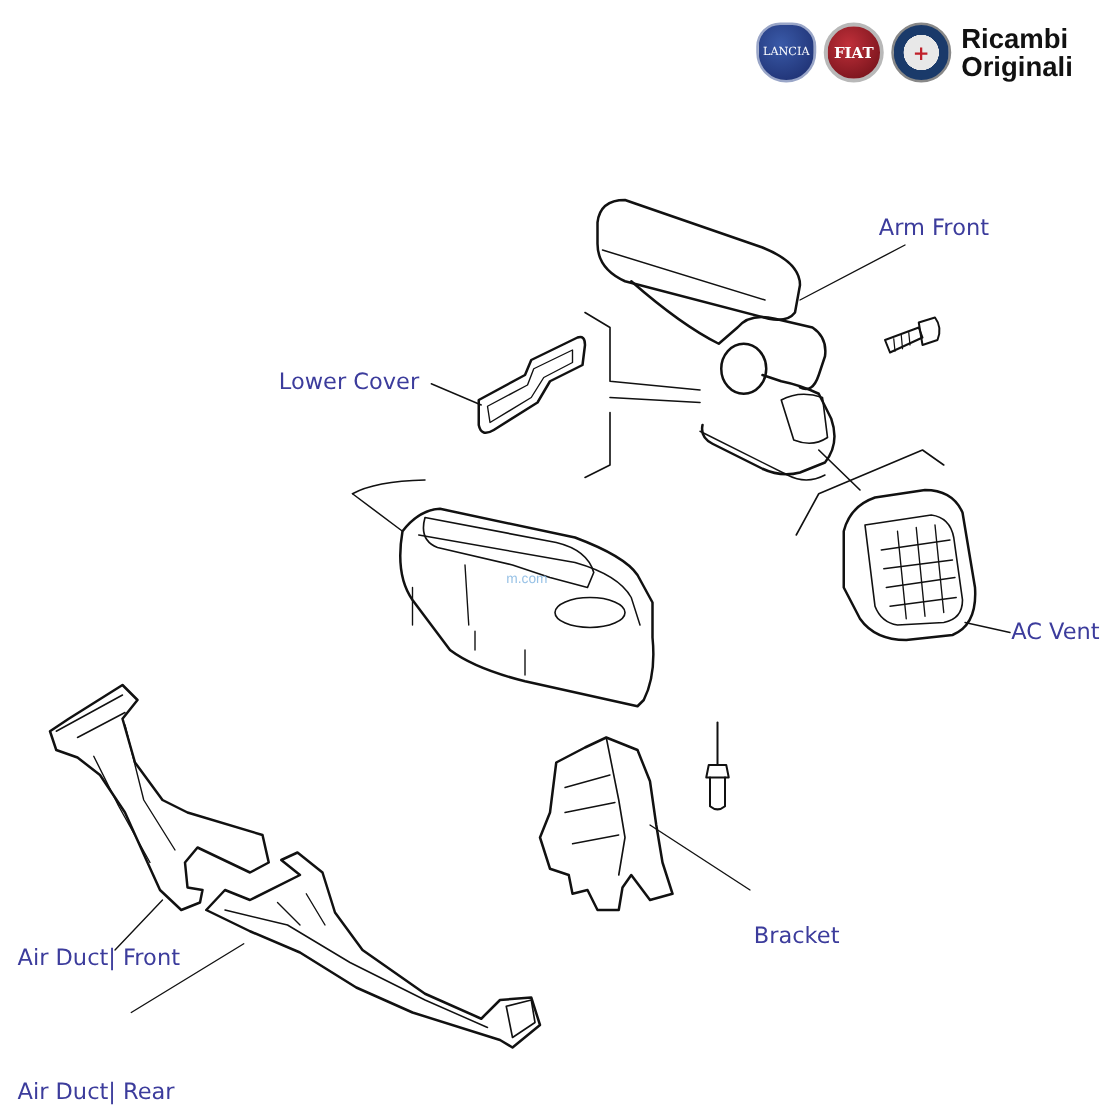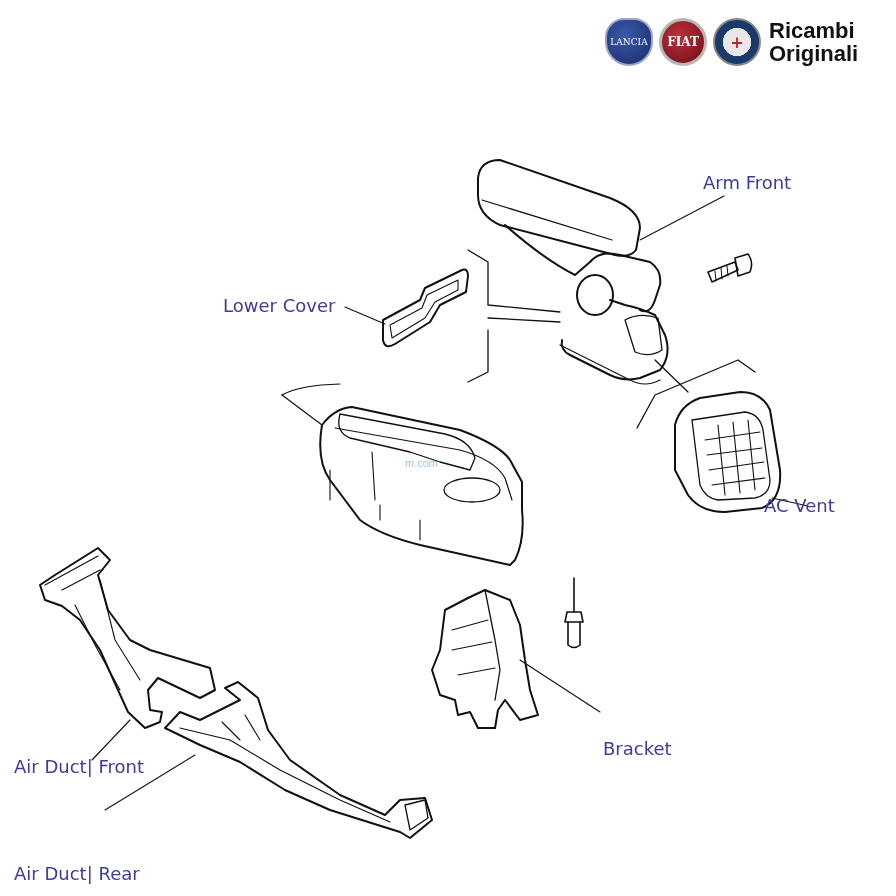--- a/index.html
+++ b/index.html
@@ -113,17 +113,17 @@
       <path d="M520 660 L600 712"></path>
       <path d="M130 720 L92 760"></path>
       <path d="M195 755 L105 810"></path>
     </g>
   </svg>
 
   <div class="wm">m.com</div>
 
   <span class="label" style="left:703px; top:174px;">Arm Front</span>
   <span class="label" style="left:223px; top:297px;">Lower Cover</span>
-  <span class="label" style="left:764px; top:497px;">AC Vent</span>
+  <span class="label" style="left:809px; top:497px;">AC Vent</span>
   <span class="label" style="left:603px; top:740px;">Bracket</span>
   <span class="label" style="left:14px; top:758px;">Air Duct| Front</span>
   <span class="label" style="left:14px; top:825px;margin-top:40px;">Air Duct| Rear</span>
 </div>
 
 </body></html>

